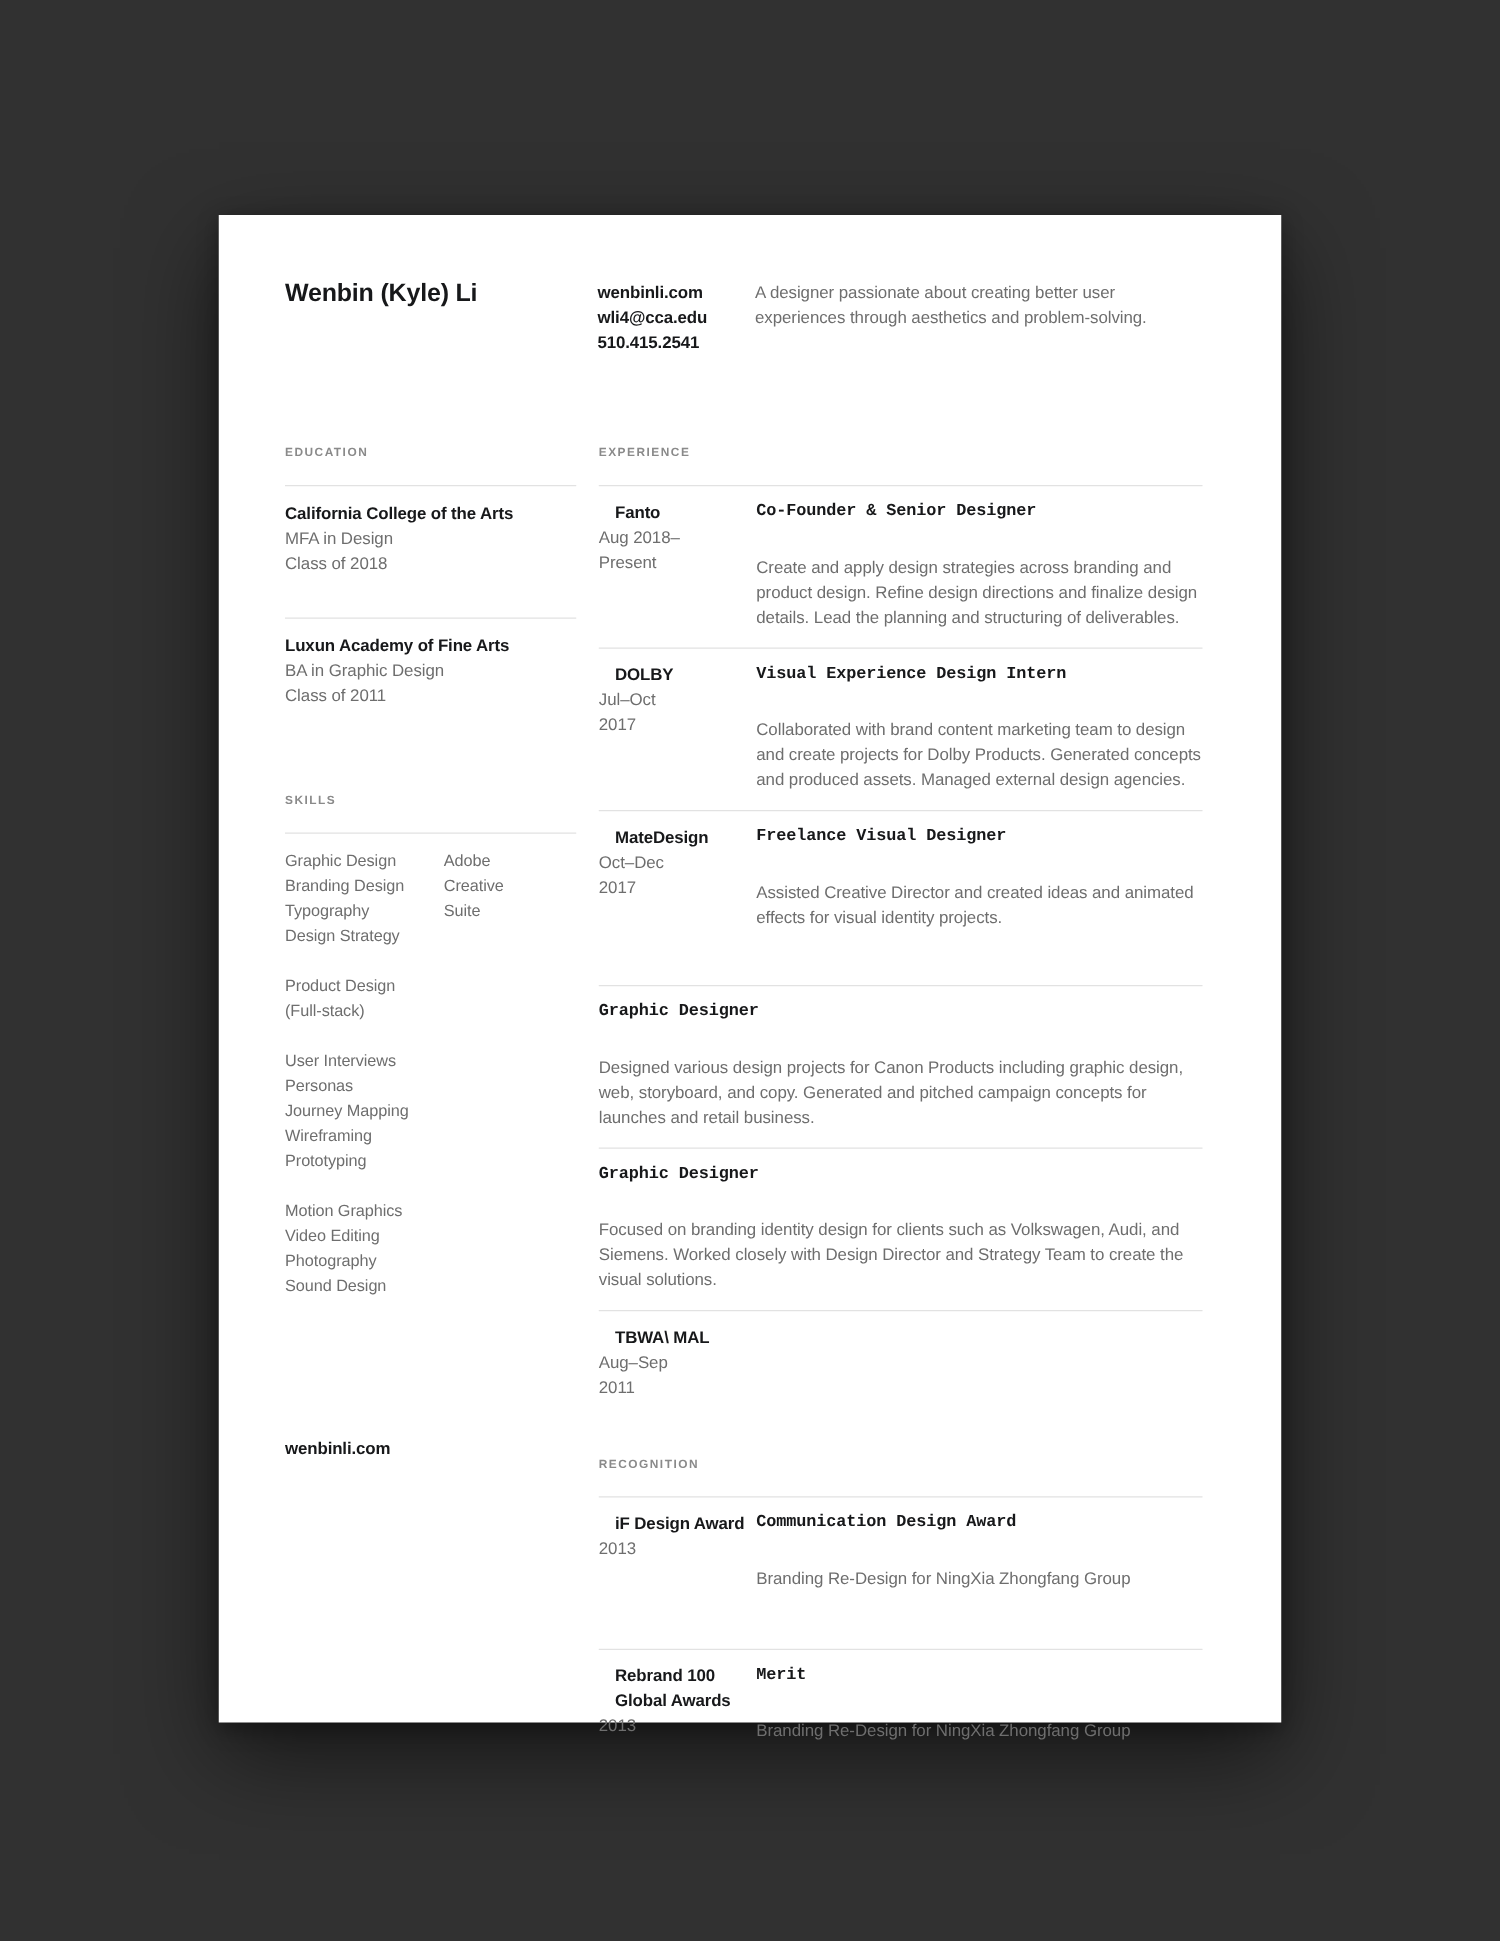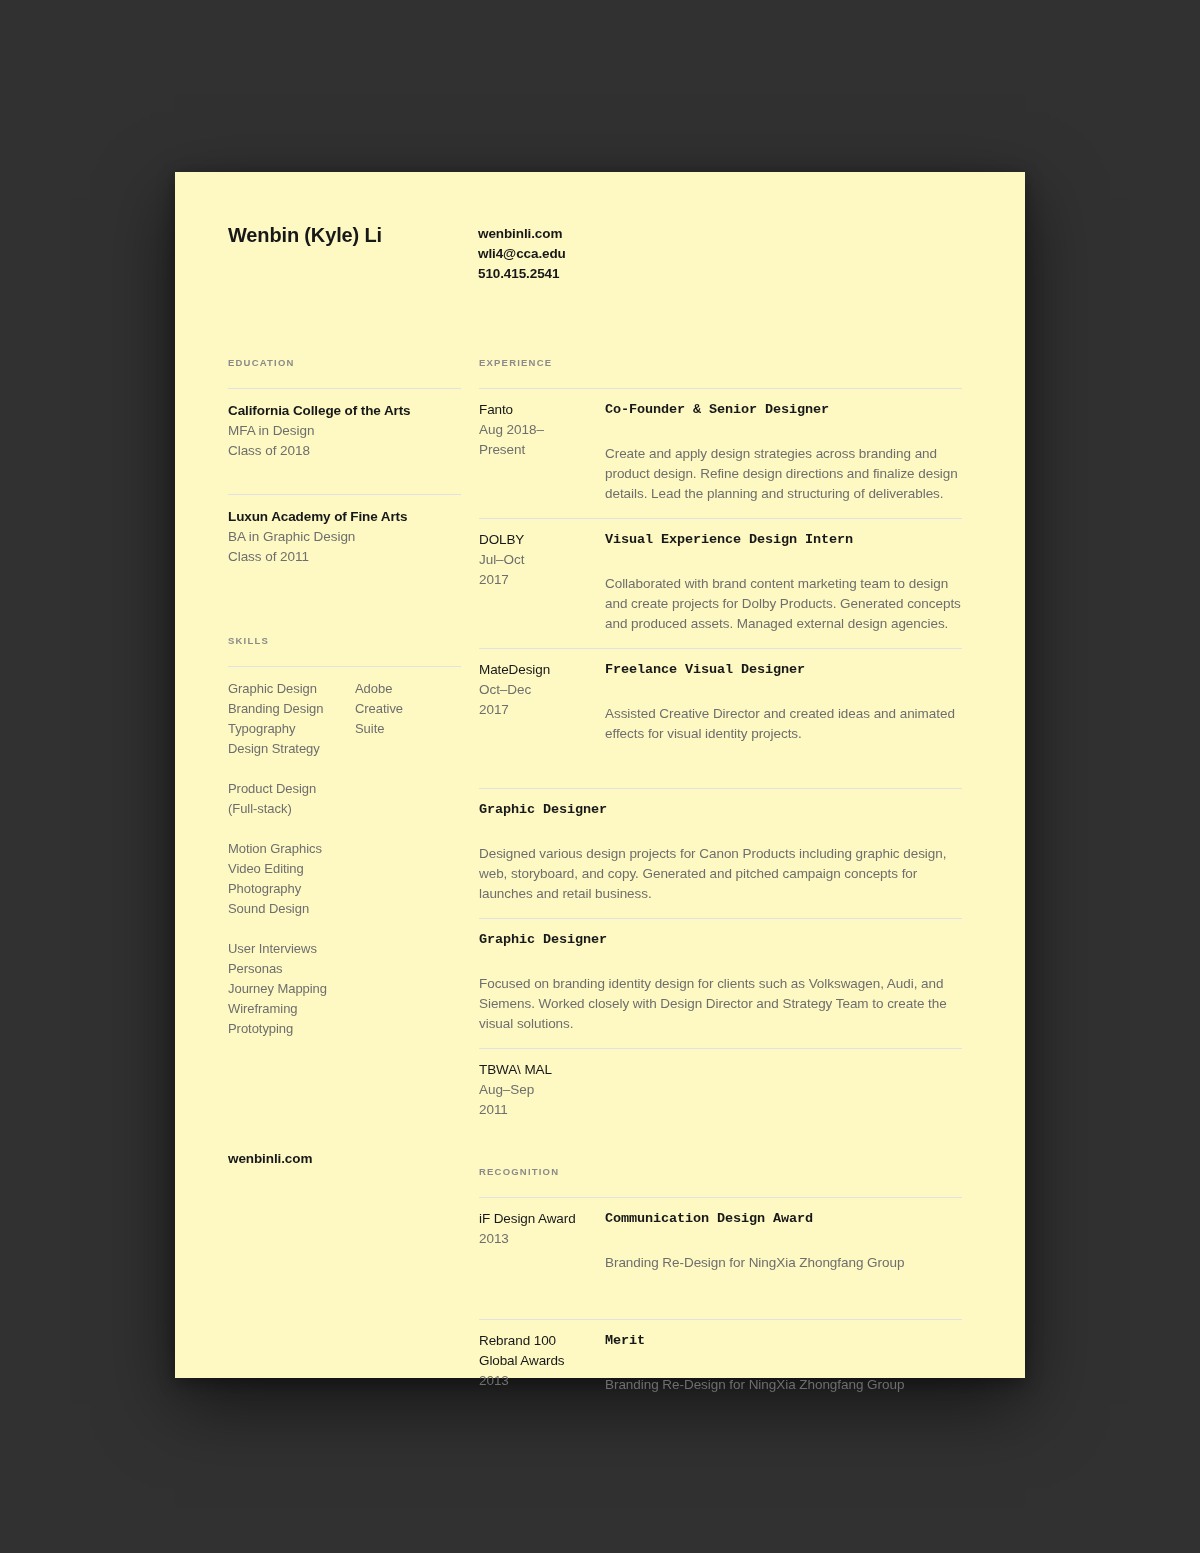--- a/index.html
+++ b/index.html
@@ -18,21 +18,21 @@
     position: relative;
     width: 1200px;
     height: 1553px;
   }
   .page {
     position: absolute;
     left: 175px;
     top: 172px;
     width: 850px;
     height: 1206px;
-    background: #fef9c3;
+    background: #ffffff;
     box-shadow: 0 26px 70px rgba(0,0,0,0.55), 0 4px 16px rgba(0,0,0,0.35);
   }
 
   
   .header {
     position: absolute;
     left: 53px;
     top: 52px;
     right: 63px;
     display: flex;
@@ -132,24 +132,25 @@
     letter-spacing: -0.1px;
   }
 
   
   .exp-entry { padding-top: 11px; }
   .exp-row { display: flex; align-items: flex-start; }
   .exp-when { width: 126px; flex: none; }
   .exp-body { flex: 1; }
   .exp-org {
     font-size: 13.5px;
-    font-weight: normal;
-    color: #17181a;
-    line-height: 20px;
-    letter-spacing: -0.1px;
+    font-weight: bold;
+    color: #17181a;
+    line-height: 20px;
+    letter-spacing: -0.1px;
+    margin-left: 13px;
   }
   .exp-date {
     font-size: 13.5px;
     color: #6e6e6e;
     line-height: 20px;
     letter-spacing: -0.05px;
   }
   .exp-role {
     font-size: 13.5px;
     font-weight: bold;
@@ -178,20 +179,21 @@
 <div class="stage">
   <div class="page">
 
     <div class="header">
       <div class="name">Wenbin (Kyle) Li</div>
       <div class="contact">
         <div>wenbinli.com</div>
         <div>wli4@cca.edu</div>
         <div>510.415.2541</div>
       </div>
+      <div class="tagline">A designer passionate about creating better user experiences through aesthetics and problem-solving.</div>
     </div>
 
     <div class="columns">
 
       <div class="col-left">
 
         <div>
           <div class="section-label">EDUCATION</div>
 
           <div class="rule"></div>
@@ -219,34 +221,34 @@
             <div class="skills-c1">
               <div class="skill-group">
                 <div class="skill-item">Graphic Design</div>
                 <div class="skill-item">Branding Design</div>
                 <div class="skill-item">Typography</div>
                 <div class="skill-item">Design Strategy</div>
               </div>
               <div class="skill-group">
                 <div class="skill-item">Product Design</div>
                 <div class="skill-item">(Full-stack)</div>
-              </div>
-              <div class="skill-group">
-                <div class="skill-item">Motion Graphics</div>
-                <div class="skill-item">Video Editing</div>
-                <div class="skill-item">Photography</div>
-                <div class="skill-item">Sound Design</div>
               </div>
               <div class="skill-group">
                 <div class="skill-item">User Interviews</div>
                 <div class="skill-item">Personas</div>
                 <div class="skill-item">Journey Mapping</div>
                 <div class="skill-item">Wireframing</div>
                 <div class="skill-item">Prototyping</div>
               </div>
+              <div class="skill-group">
+                <div class="skill-item">Motion Graphics</div>
+                <div class="skill-item">Video Editing</div>
+                <div class="skill-item">Photography</div>
+                <div class="skill-item">Sound Design</div>
+              </div>
             </div>
 
             <div class="skills-c2">
               <div class="skill-group">
                 <div class="skill-item">Adobe</div>
                 <div class="skill-item">Creative</div>
                 <div class="skill-item">Suite</div>
               </div>
             </div>
           </div>

